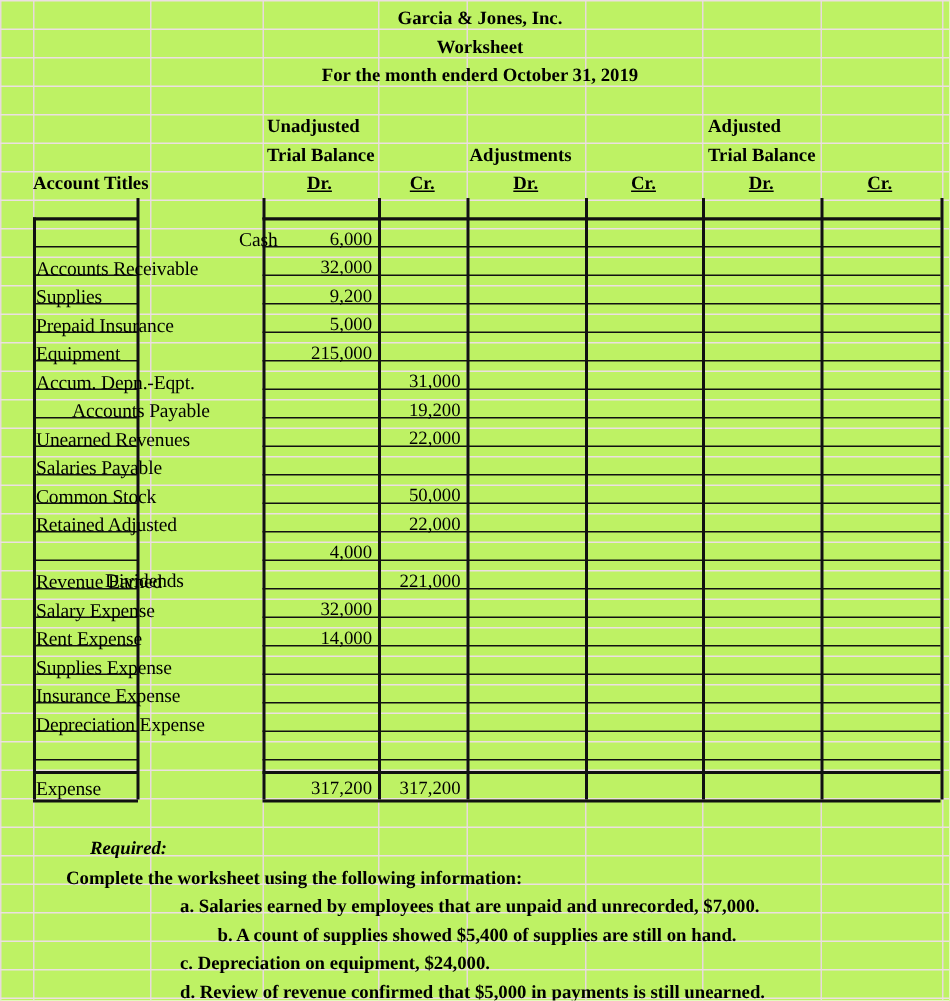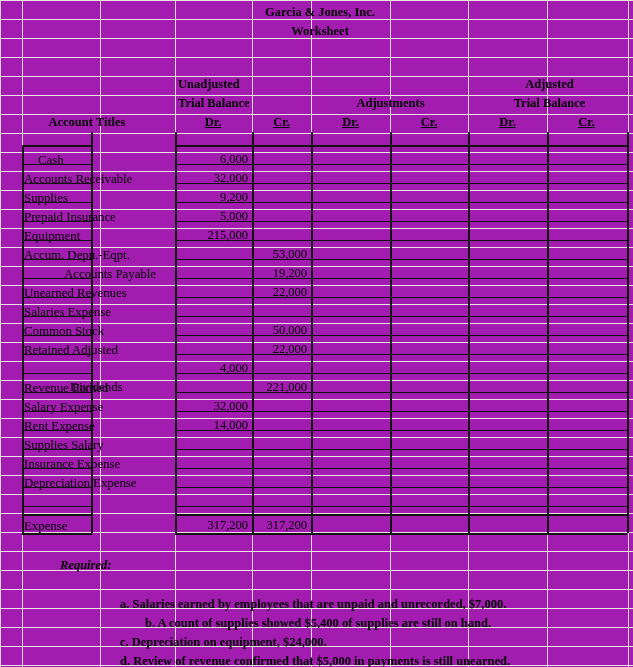--- a/index.html
+++ b/index.html
@@ -13,21 +13,21 @@
     position: relative;
     overflow: hidden;
     font-family: "Liberation Serif", "DejaVu Serif", serif;
     color: #000000;
   }
 
   #sheet {
     position: absolute;
     left: 0; top: 0;
     width: 633px; height: 667px;
-    background: #a21caf;
+    background: #bef264;
   }
 
   
   .gridline-v {
     position: absolute;
     top: 0;
     width: 1px;
     height: 667px;
     background: #e8d9dc;
   }
@@ -73,21 +73,21 @@
     letter-spacing: -0.1px;
   }
 
   .num {
     font-size: 12.5px;
     text-align: right;
   }
 
   .colhead {
     font-weight: bold;
-    text-align: center;
+    text-align: left;
   }
   .drcr {
     font-weight: bold;
     text-align: center;
     text-decoration: underline;
   }
   .instr {
     font-size: 12.5px;
     font-weight: bold;
   }
@@ -199,39 +199,40 @@
       <div class="rule-h" style="left: 175px; top: 145px; width: 452px;"></div>
       <div class="rule-h" style="left: 22px; top: 514px; width: 70px;"></div>
       <div class="rule-h" style="left: 175px; top: 514px; width: 452px;"></div>
       <div class="rule-h" style="left: 22px; top: 533px; width: 70px;"></div>
       <div class="rule-h" style="left: 175px; top: 533px; width: 452px;"></div>
       <div class="rule-v" style="left: 22px; top: 145px; height: 388px;"></div>
     </div>
 
   <div class="cell title" style="left:230px; top:3px; width:180px;">Garcia &amp; Jones, Inc.</div>
   <div class="cell title" style="left:230px; top:22px; width:180px;">Worksheet</div>
+  <div class="cell title" style="left:175px; top:41px; width:290px;">For the month enderd October 31, 2019</div>
 
   <div class="cell colhead" style="left:178px; top:75px; width:90px; text-align:left;">Unadjusted</div>
   <div class="cell colhead" style="left:178px; top:94px; width:100px; text-align:left;">Trial Balance</div>
 
   <div class="cell colhead" style="left:313px; top:94px; width:155px;">Adjustments</div>
 
   <div class="cell colhead" style="left:472px; top:75px; width:155px;">Adjusted</div>
   <div class="cell colhead" style="left:472px; top:94px; width:155px;">Trial Balance</div>
 
   <div class="cell colhead" style="left:22px; top:113px; width:130px;">Account Titles</div>
   <div class="cell drcr" style="left:178px; top:113px; width:70px;">Dr.</div>
   <div class="cell drcr" style="left:255px; top:113px; width:53px;">Cr.</div>
   <div class="cell drcr" style="left:314px; top:113px; width:73px;">Dr.</div>
   <div class="cell drcr" style="left:393px; top:113px; width:72px;">Cr.</div>
   <div class="cell drcr" style="left:471px; top:113px; width:73px;">Dr.</div>
   <div class="cell drcr" style="left:550px; top:113px; width:73px;">Cr.</div>
 
   <div id="rows-layer">
-      <div class="cell acct" style="left: 38px; top: 150px; width: 160px;">Cash</div>
+      <div class="cell acct" style="left: 25px; top: 150px; width: 160px; text-align: right;">Cash</div>
       <div class="cell num" style="left: 138px; width: 110px; top: 150px;">6,000</div>
       <div class="cell num" style="left: 197px; width: 110px; top: 150px;"></div>
       <div class="cell num" style="left: 276px; width: 110px; top: 150px;"></div>
       <div class="cell num" style="left: 354px; width: 110px; top: 150px;"></div>
       <div class="cell num" style="left: 433px; width: 110px; top: 150px;"></div>
       <div class="cell num" style="left: 513px; width: 110px; top: 150px;"></div>
       <div class="cell acct" style="left: 24px; top: 169px; width: 160px;">Accounts Receivable</div>
       <div class="cell num" style="left: 138px; width: 110px; top: 169px;">32,000</div>
       <div class="cell num" style="left: 197px; width: 110px; top: 169px;"></div>
       <div class="cell num" style="left: 276px; width: 110px; top: 169px;"></div>
@@ -254,40 +255,40 @@
       <div class="cell num" style="left: 513px; width: 110px; top: 207px;"></div>
       <div class="cell acct" style="left: 24px; top: 226px; width: 160px;">Equipment</div>
       <div class="cell num" style="left: 138px; width: 110px; top: 226px;">215,000</div>
       <div class="cell num" style="left: 197px; width: 110px; top: 226px;"></div>
       <div class="cell num" style="left: 276px; width: 110px; top: 226px;"></div>
       <div class="cell num" style="left: 354px; width: 110px; top: 226px;"></div>
       <div class="cell num" style="left: 433px; width: 110px; top: 226px;"></div>
       <div class="cell num" style="left: 513px; width: 110px; top: 226px;"></div>
       <div class="cell acct" style="left: 24px; top: 245px; width: 160px;">Accum. Depn.-Eqpt.</div>
       <div class="cell num" style="left: 138px; width: 110px; top: 245px;"></div>
-      <div class="cell num" style="left: 197px; width: 110px; top: 245px;">53,000</div>
+      <div class="cell num" style="left: 197px; width: 110px; top: 245px;">31,000</div>
       <div class="cell num" style="left: 276px; width: 110px; top: 245px;"></div>
       <div class="cell num" style="left: 354px; width: 110px; top: 245px;"></div>
       <div class="cell num" style="left: 433px; width: 110px; top: 245px;"></div>
       <div class="cell num" style="left: 513px; width: 110px; top: 245px;"></div>
-      <div class="cell acct" style="left: 36px; top: 264px; width: 160px; padding-left: 28px;">Accounts Payable</div>
+      <div class="cell acct" style="left: 20px; top: 264px; width: 160px; padding-left: 28px;">Accounts Payable</div>
       <div class="cell num" style="left: 138px; width: 110px; top: 264px;"></div>
       <div class="cell num" style="left: 197px; width: 110px; top: 264px;">19,200</div>
       <div class="cell num" style="left: 276px; width: 110px; top: 264px;"></div>
       <div class="cell num" style="left: 354px; width: 110px; top: 264px;"></div>
       <div class="cell num" style="left: 433px; width: 110px; top: 264px;"></div>
       <div class="cell num" style="left: 513px; width: 110px; top: 264px;"></div>
       <div class="cell acct" style="left: 24px; top: 283px; width: 160px;">Unearned Revenues</div>
       <div class="cell num" style="left: 138px; width: 110px; top: 283px;"></div>
       <div class="cell num" style="left: 197px; width: 110px; top: 283px;">22,000</div>
       <div class="cell num" style="left: 276px; width: 110px; top: 283px;"></div>
       <div class="cell num" style="left: 354px; width: 110px; top: 283px;"></div>
       <div class="cell num" style="left: 433px; width: 110px; top: 283px;"></div>
       <div class="cell num" style="left: 513px; width: 110px; top: 283px;"></div>
-      <div class="cell acct" style="left: 24px; top: 302px; width: 160px;">Salaries Expense</div>
+      <div class="cell acct" style="left: 24px; top: 302px; width: 160px;">Salaries Payable</div>
       <div class="cell num" style="left: 138px; width: 110px; top: 302px;"></div>
       <div class="cell num" style="left: 197px; width: 110px; top: 302px;"></div>
       <div class="cell num" style="left: 276px; width: 110px; top: 302px;"></div>
       <div class="cell num" style="left: 354px; width: 110px; top: 302px;"></div>
       <div class="cell num" style="left: 433px; width: 110px; top: 302px;"></div>
       <div class="cell num" style="left: 513px; width: 110px; top: 302px;"></div>
       <div class="cell acct" style="left: 24px; top: 321px; width: 160px;">Common Stock</div>
       <div class="cell num" style="left: 138px; width: 110px; top: 321px;"></div>
       <div class="cell num" style="left: 197px; width: 110px; top: 321px;">50,000</div>
       <div class="cell num" style="left: 276px; width: 110px; top: 321px;"></div>
@@ -322,21 +323,21 @@
       <div class="cell num" style="left: 354px; width: 110px; top: 397px;"></div>
       <div class="cell num" style="left: 433px; width: 110px; top: 397px;"></div>
       <div class="cell num" style="left: 513px; width: 110px; top: 397px;"></div>
       <div class="cell acct" style="left: 24px; top: 416px; width: 160px;">Rent Expense</div>
       <div class="cell num" style="left: 138px; width: 110px; top: 416px;">14,000</div>
       <div class="cell num" style="left: 197px; width: 110px; top: 416px;"></div>
       <div class="cell num" style="left: 276px; width: 110px; top: 416px;"></div>
       <div class="cell num" style="left: 354px; width: 110px; top: 416px;"></div>
       <div class="cell num" style="left: 433px; width: 110px; top: 416px;"></div>
       <div class="cell num" style="left: 513px; width: 110px; top: 416px;"></div>
-      <div class="cell acct" style="left: 24px; top: 435px; width: 160px;">Supplies Salary</div>
+      <div class="cell acct" style="left: 24px; top: 435px; width: 160px;">Supplies Expense</div>
       <div class="cell num" style="left: 138px; width: 110px; top: 435px;"></div>
       <div class="cell num" style="left: 197px; width: 110px; top: 435px;"></div>
       <div class="cell num" style="left: 276px; width: 110px; top: 435px;"></div>
       <div class="cell num" style="left: 354px; width: 110px; top: 435px;"></div>
       <div class="cell num" style="left: 433px; width: 110px; top: 435px;"></div>
       <div class="cell num" style="left: 513px; width: 110px; top: 435px;"></div>
       <div class="cell acct" style="left: 24px; top: 454px; width: 160px;">Insurance Expense</div>
       <div class="cell num" style="left: 138px; width: 110px; top: 454px;"></div>
       <div class="cell num" style="left: 197px; width: 110px; top: 454px;"></div>
       <div class="cell num" style="left: 276px; width: 110px; top: 454px;"></div>
@@ -360,20 +361,21 @@
       <div class="cell acct" style="left: 24px; top: 516px; width: 160px;">Expense</div>
       <div class="cell num" style="left: 138px; width: 110px; top: 516px;">317,200</div>
       <div class="cell num" style="left: 197px; width: 110px; top: 516px;">317,200</div>
       <div class="cell num" style="left: 276px; width: 110px; top: 516px;"></div>
       <div class="cell num" style="left: 354px; width: 110px; top: 516px;"></div>
       <div class="cell num" style="left: 433px; width: 110px; top: 516px;"></div>
       <div class="cell num" style="left: 513px; width: 110px; top: 516px;"></div>
     </div>
 
   <div class="cell ital" style="left:24px; top:556px; width:120px;">Required:</div>
+  <div class="cell instr" style="left:44px; top:576px; width:420px;">Complete the worksheet using the following information:</div>
   <div id="required-items">
       <div class="cell instr" style="left: 120px; top: 595px; width: 500px;">a. Salaries earned by employees that are unpaid and unrecorded, $7,000.</div>
       <div class="cell instr" style="left: 132px; top: 614px; width: 500px; margin-left: 13px;">b. A count of supplies showed $5,400 of supplies are still on hand.</div>
       <div class="cell instr" style="left: 120px; top: 633px; width: 500px;">c. Depreciation on equipment, $24,000.</div>
       <div class="cell instr" style="left: 120px; top: 652px; width: 500px;">d. Review of revenue confirmed that $5,000 in payments is still unearned.</div>
     </div>
 
 </div>
 
 </body></html>

